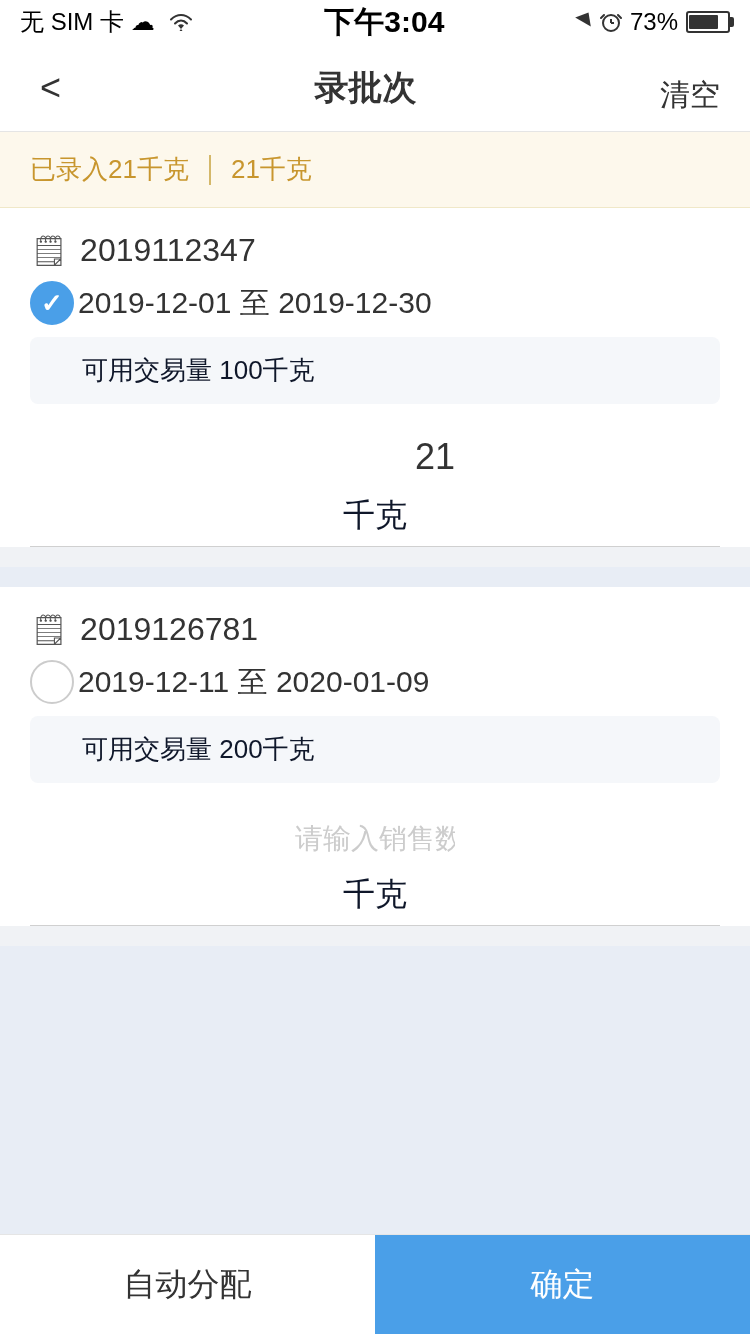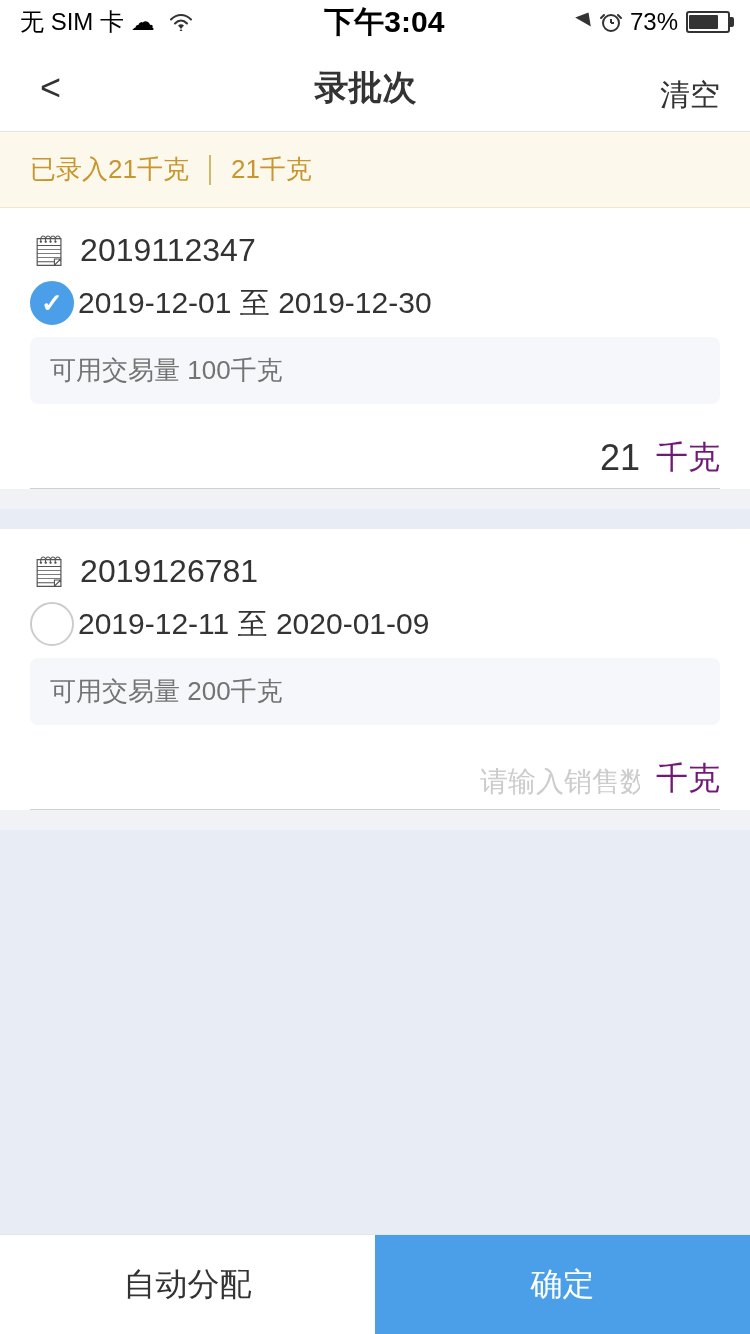--- a/index.html
+++ b/index.html
@@ -169,47 +169,49 @@
       color: #333;
     }
     .batch-qty-row {
       margin: 0 30px 16px 30px;
       background: #f5f7fa;
       border-radius: 8px;
       padding: 16px 20px;
     }
     .batch-qty-label {
       font-size: 26px;
-      color: #737373;
+      color: #0f172a;
+      margin-left: 32px;
     }
 
     
     .input-row {
       display: flex;
       align-items: center;
       justify-content: flex-end;
       padding: 16px 30px 8px 30px;
       gap: 16px;
+      flex-direction: column;
     }
     .qty-input {
       font-size: 36px;
       color: #333;
       text-align: right;
       border: none;
       outline: none;
       background: transparent;
       width: 160px;
     }
     .qty-input::placeholder {
       color: #ccc;
       font-size: 28px;
     }
     .qty-unit {
       font-size: 32px;
-      color: #701a75;
+      color: #0f172a;
     }
     .input-underline {
       height: 1px;
       background: #d0d0d0;
       margin: 0 30px 20px 30px;
     }
 
     
     .section-divider {
       height: 20px;

